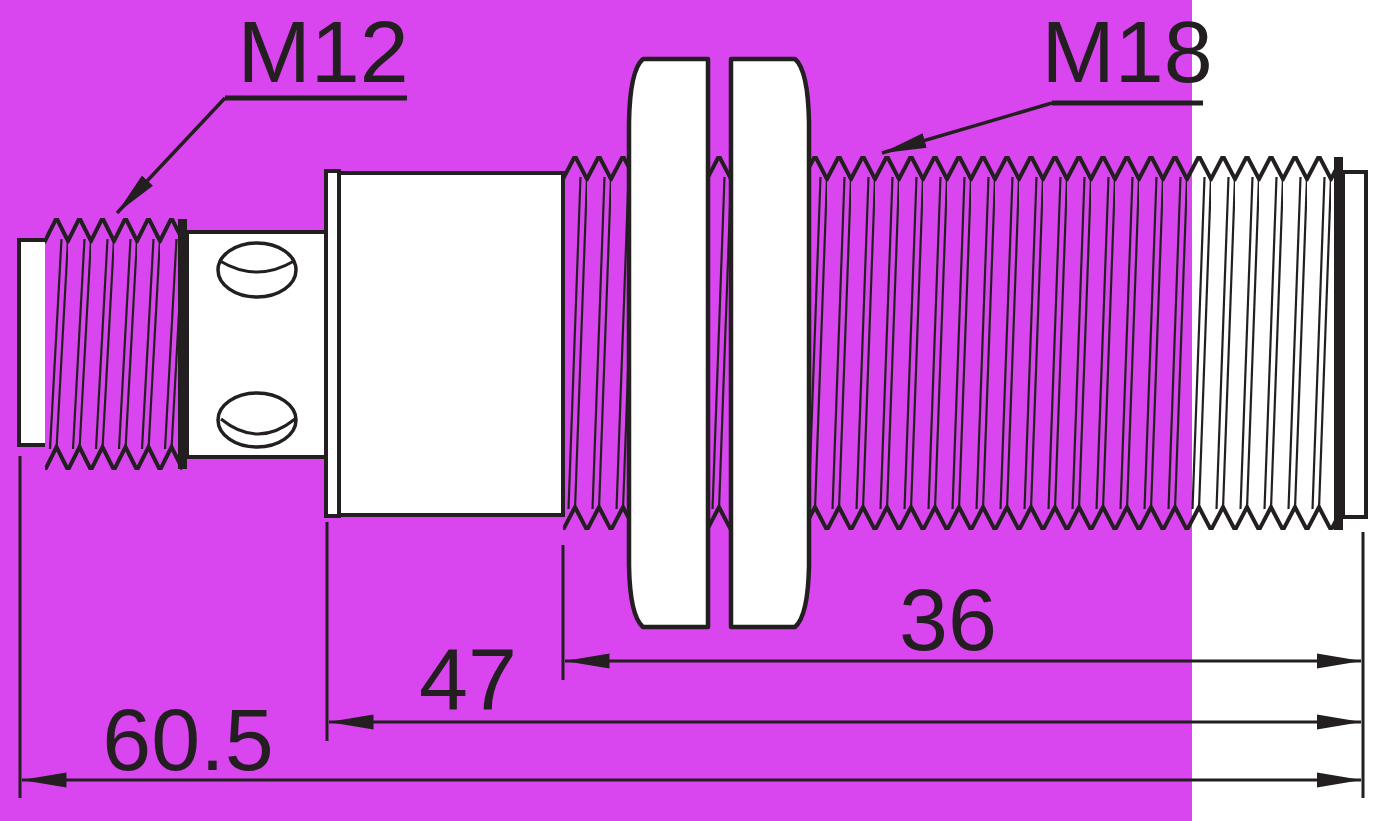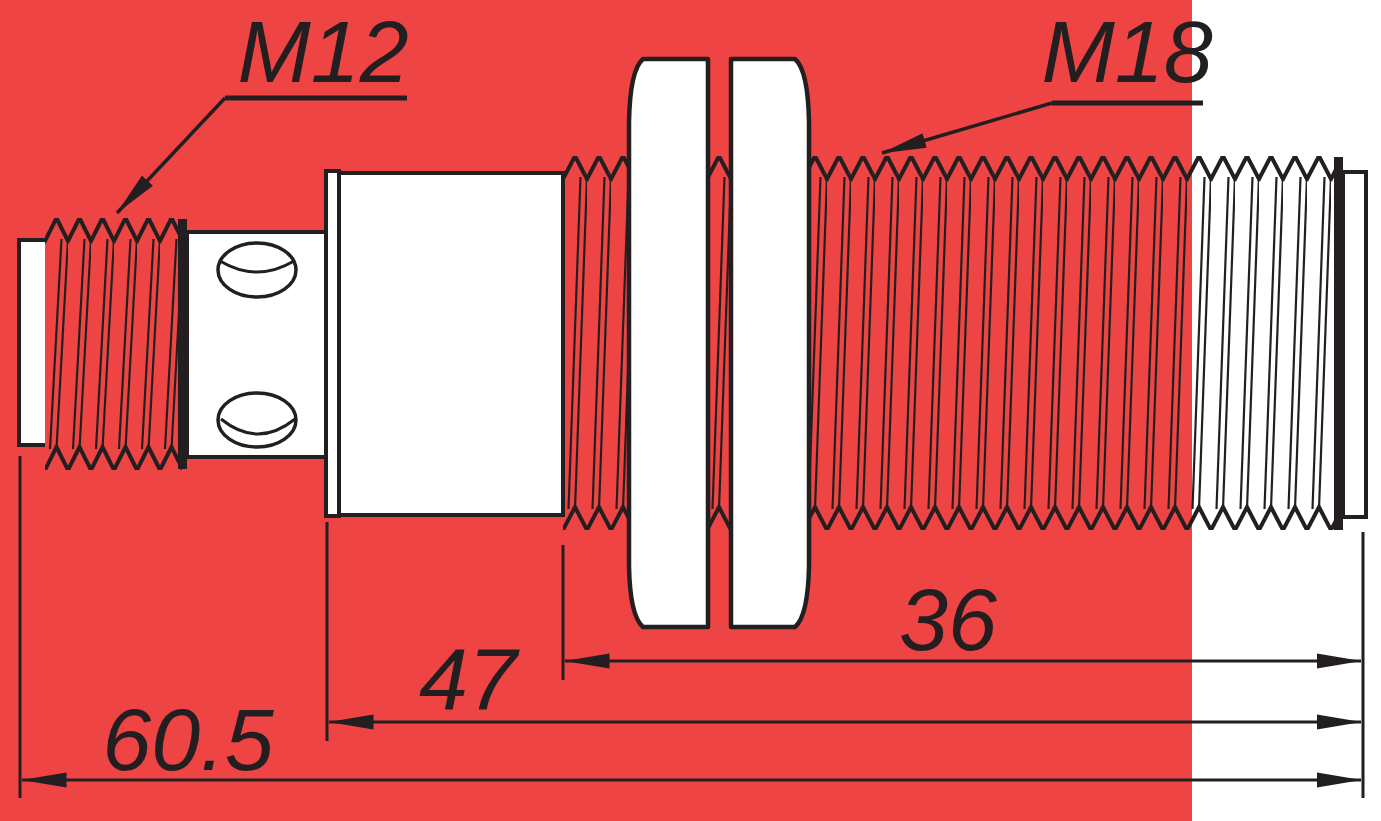--- a/index.html
+++ b/index.html
@@ -8,22 +8,21 @@
     background: #ffffff;
     width: 1381px;
     height: 821px;
     overflow: hidden;
     font-family: "Liberation Sans", sans-serif;
   }
   #stage {
     position: relative;
     width: 1192px;
     height: 821px;
-    background: #ef4444;
-    font-style: italic;
+    background: #d946ef;
   }
   svg { display: block; }
   text.dim-label {
     font-family: "Liberation Sans", sans-serif;
     font-size: 88px;
     fill: #231f20;
   }
 </style>
 </head>
 <body>

